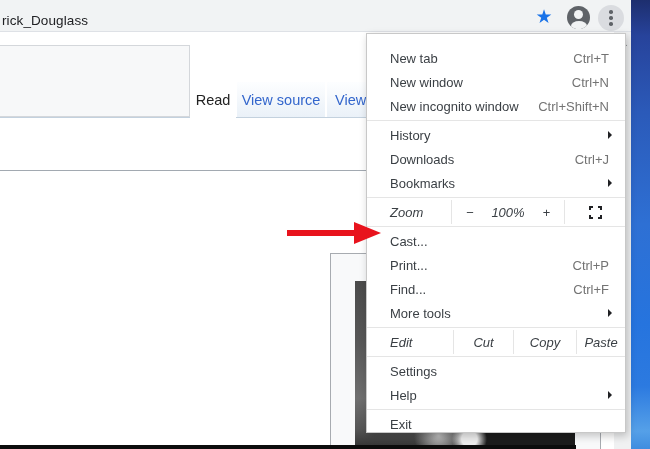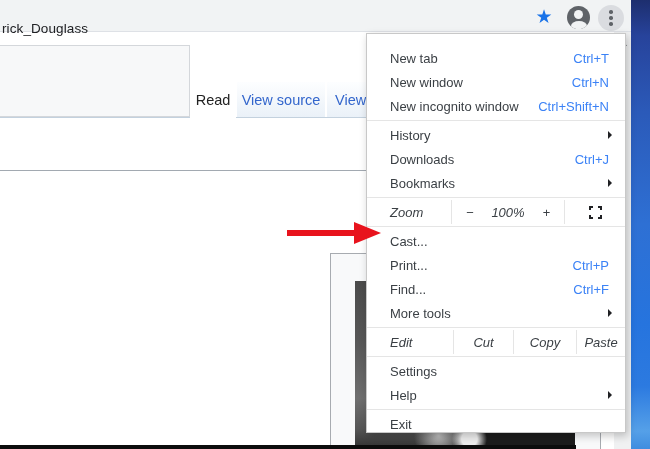--- a/index.html
+++ b/index.html
@@ -7,21 +7,21 @@
   .screen{
     position:relative; width:650px; height:449px; overflow:hidden;
     background:#ffffff;
   }
   
   .toolbar{
     position:absolute; left:0; top:0; width:631px; height:32px;
     background:#f1f3f4; border-bottom:1px solid #dee1e6;
   }
   .url-text{
-    position:absolute; left:2px; top:21px; font-size:13.5px; color:#202124;
+    position:absolute; left:2px; top:13px; font-size:13.5px; color:#202124;
     white-space:nowrap; letter-spacing:.1px;
   }
   .star-btn{
     position:absolute; left:531px; top:3px; width:26px; height:26px;
     display:flex; align-items:center; justify-content:center;
     color:#1a73e8; font-size:19px; line-height:1; cursor:pointer;
   }
   .avatar-btn{
     position:absolute; left:567px; top:6px; width:23px; height:23px;
     border-radius:50%; background:#5f6368; overflow:hidden; cursor:pointer;
@@ -105,21 +105,21 @@
     position:absolute; left:366px; top:33px; width:260px; height:400px;
     background:#ffffff; border:1px solid #c8c8c8;
     box-shadow:2px 3px 8px rgba(0,0,0,.22);
     padding:12px 0; z-index:5; color:#3a3f44; font-size:13px;
   }
   .mi{
     height:24px; display:flex; align-items:center;
     padding:0 16px 0 23px; cursor:pointer; white-space:nowrap;
   }
   .mi .lbl{ flex:1; }
-  .mi .sc{ text-align:right; color:#3b82f6; }
+  .mi .sc{ text-align:right; color:#737373; }
   .caret{
     width:0; height:0; border-left:4.5px solid #202124;
     border-top:4.5px solid transparent; border-bottom:4.5px solid transparent;
     margin-right:-3px;
   }
   .sep{ height:1px; background:#e5e5e5; margin:2px 0; }
   
   .mi.row-split{ padding:0; cursor:default;font-style:italic; }
   .zc-label{ width:84px; padding-left:23px; display:flex; align-items:center; height:100%; }
   .zc-controls{

